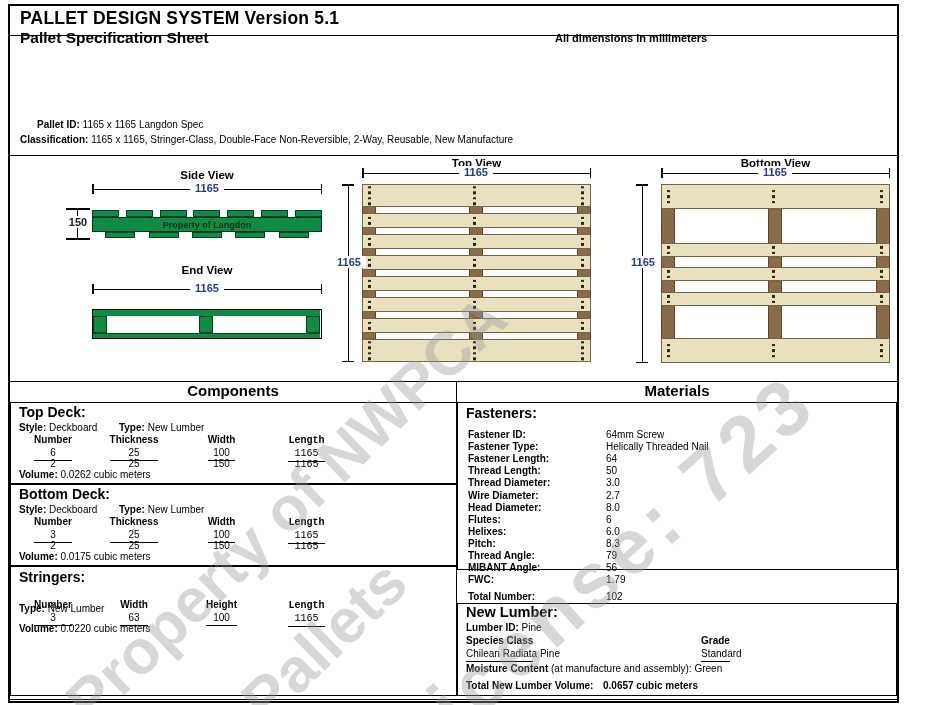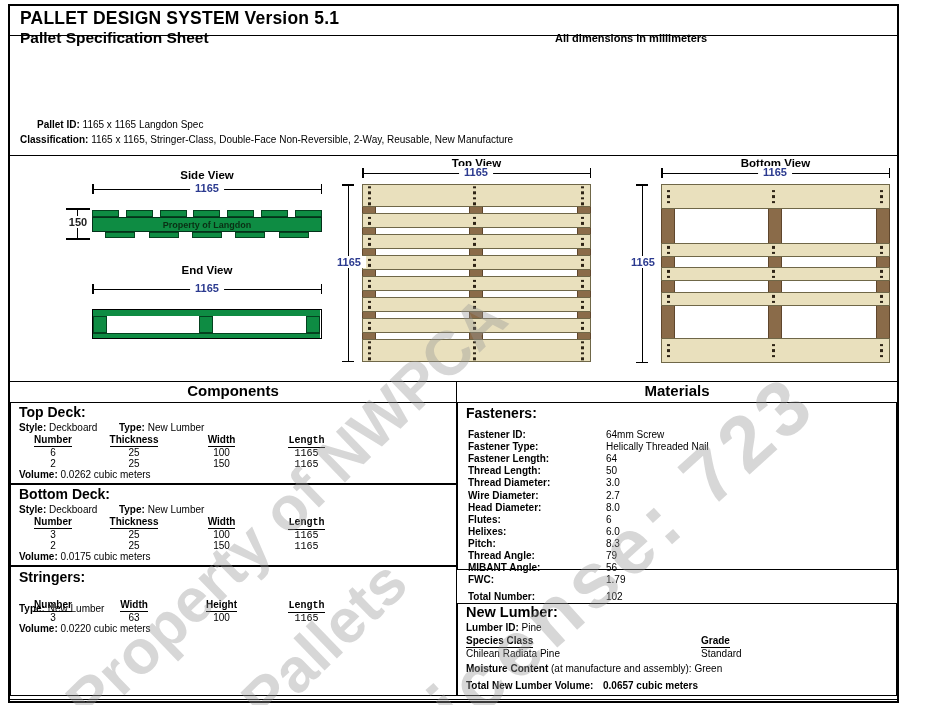--- a/index.html
+++ b/index.html
@@ -33,21 +33,21 @@
   .bwide{height:25px;} .bmid{height:14px;}
   .dotcol{position:absolute;top:50%;transform:translateY(-50%);display:flex;flex-direction:column;gap:3px;z-index:3;}
   .dot{width:2.6px;height:2.6px;background:#2e2416;}
   .green{background:#0e8c43;}
   .sp-seg{height:100%;background:#0e8c43;border:1px solid #04421f;box-sizing:border-box;}
   .endpost{position:absolute;top:0;bottom:0;width:14px;background:#0e8c43;border:1px solid #04421f;box-sizing:border-box;}
   
   .cellrow{position:absolute;font-size:10px;white-space:nowrap;}
   .c1,.c2,.c3,.c4{display:inline-block;text-align:center;}
   .c1{width:72px;} .c2{width:90px;} .c3{width:85px;} .c4{width:85px;font-family:Liberation Mono, monospace;}
-  .hu{display:inline-block;border-bottom:1.6px solid #000;padding-bottom:1px;font-weight:bold;}
+  .hu{display:inline-block;border-bottom:1.6px solid #000;padding-bottom:15px;font-weight:bold;}
   .fl{display:inline-block;width:138px;font-weight:bold;}
   .wm{position:absolute;z-index:6;color:rgba(150,150,150,.38);font-weight:bold;white-space:nowrap;
       pointer-events:none;transform-origin:0 0;}
   .wm1{left:52px;top:686px;font-size:62px;transform:rotate(-44deg);}
   .wm2{left:96px;top:812px;font-size:62px;transform:rotate(-44deg);}
   .wm3{left:218px;top:856px;font-size:78px;letter-spacing:6px;transform:rotate(-42deg);}
 </style>
 </head>
 <body>
 

